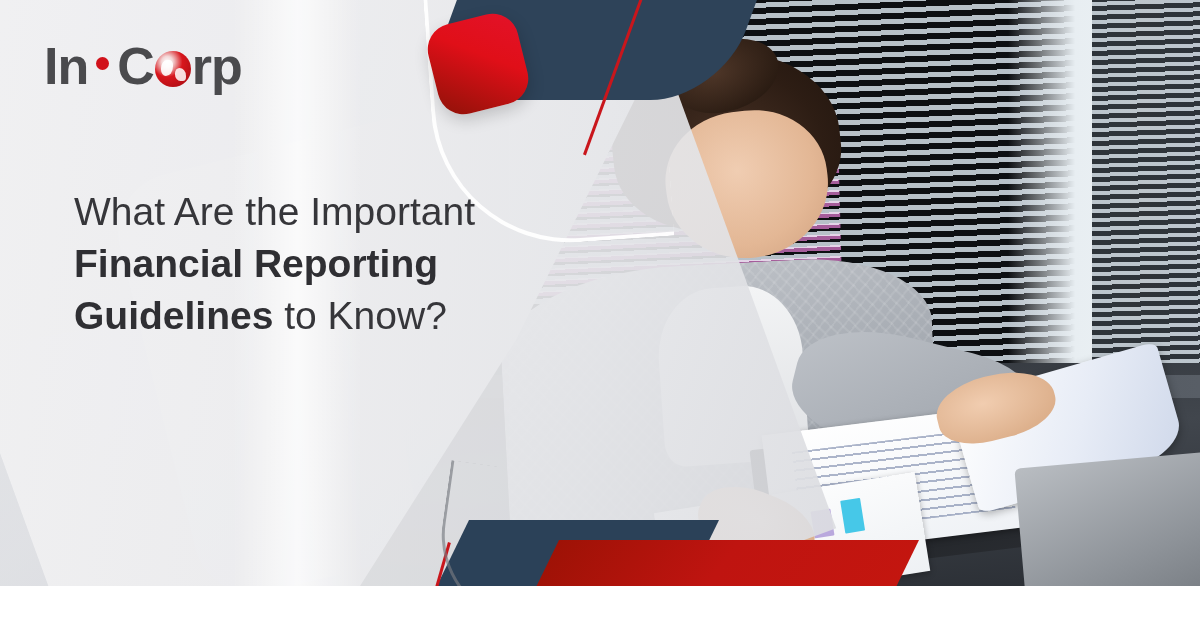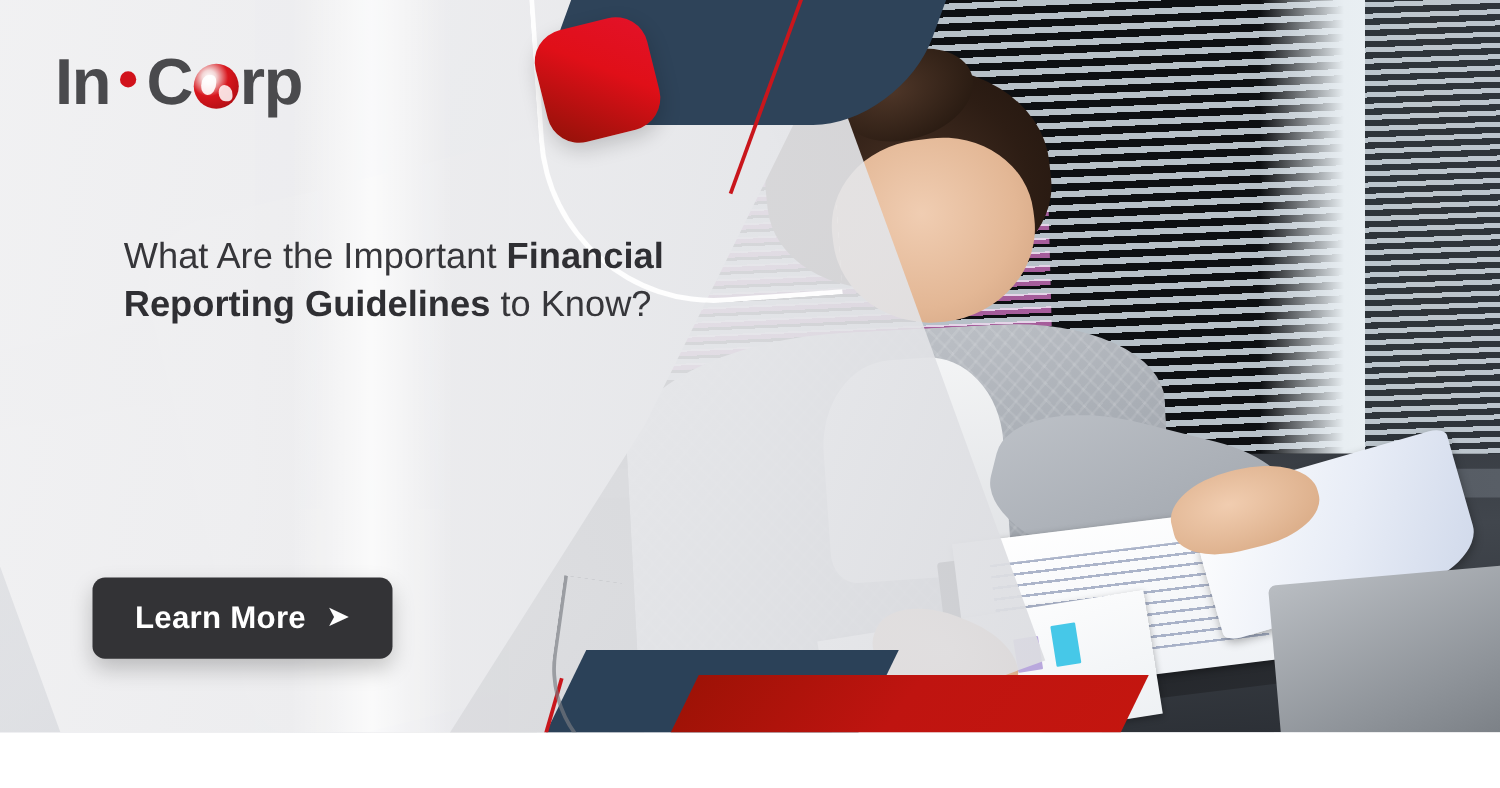--- a/index.html
+++ b/index.html
@@ -484,25 +484,24 @@
   .logo-tag b { font-weight: bold; }
   .tag-a { color: #e8701a; font-weight: bold; }
 
   
   .headline {
     position: absolute;
     left: 74px;
     top: 186px;
     width: 540px;
     z-index: 30;
-    font-size: 29px;
+    font-size: 39px;
     line-height: 1.33;
     color: #36363a;
     font-weight: normal;
-    margin-left: 25px;
   }
   .headline b { font-weight: bold; color: #2f2f33; }
 
   
   .cta {
     position: absolute;
     left: 74px;
     top: 462px;
     z-index: 30;
     display: inline-flex;
@@ -594,18 +593,14 @@
       <span>C</span>
       <span class="logo-globe"></span>
       <span>rp</span>
     </div>
   </div>
 
   <div class="headline">
     <span>What Are the Important </span><b>Financial Reporting Guidelines</b><span> to Know?</span>
   </div>
 
-  <div class="cta">
-    <span class="cta-label">Learn More</span>
-    <span class="cta-arrow">➤</span>
-  </div>
 
 </div>
 
 </body></html>

